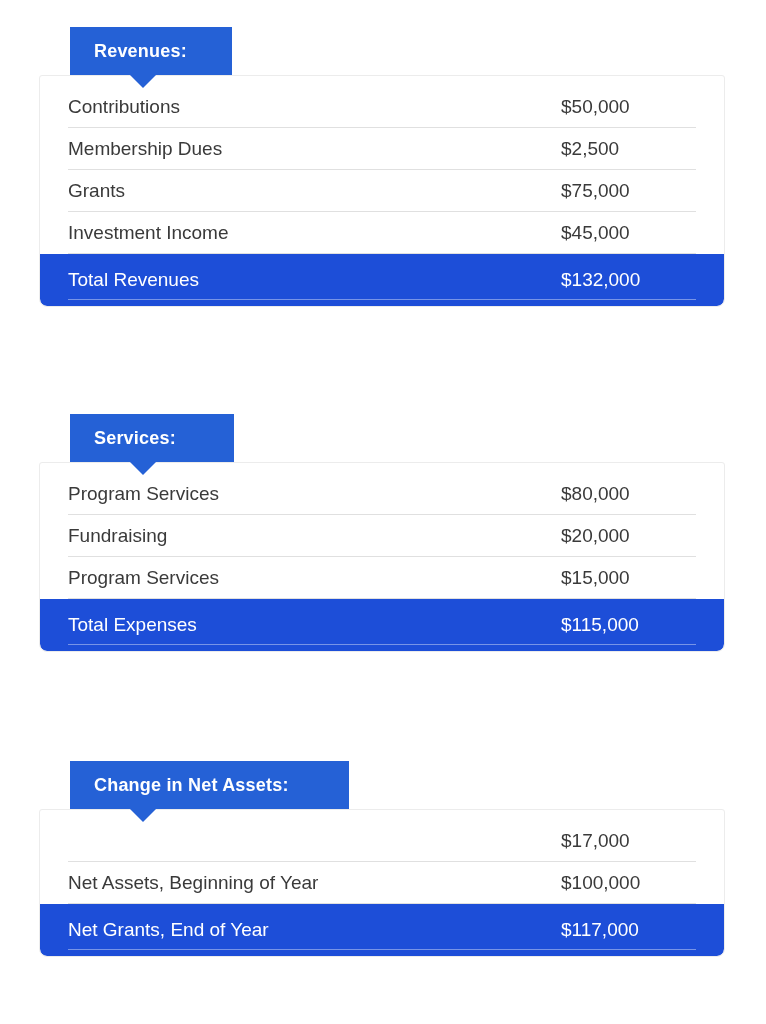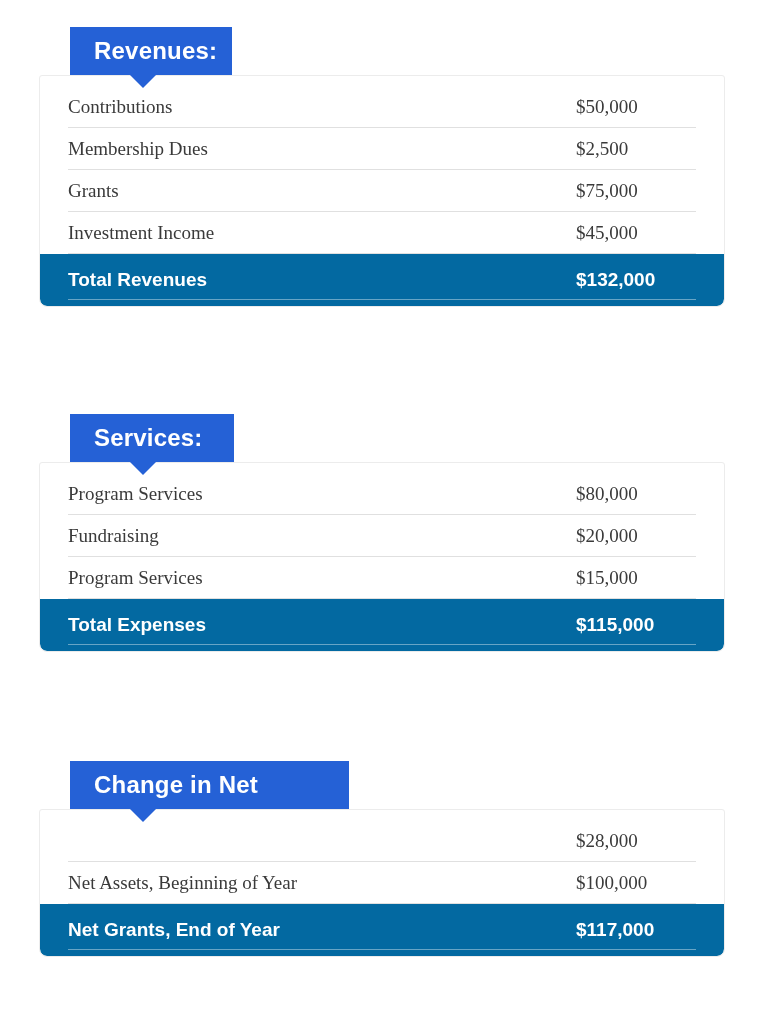--- a/index.html
+++ b/index.html
@@ -28,21 +28,21 @@
     position: relative;
     z-index: 2;
   }
   .tab {
     position: relative;
     display: inline-block;
     height: 48px;
     line-height: 48px;
     background: #2561d6;
     color: #ffffff;
-    font-size: 24px;
+    font-size: 18px;
     font-weight: bold;
     padding-left: 24px;
     box-sizing: border-box;
     vertical-align: top;
     letter-spacing: 0.2px;
   }
   .tab-0 { width: 162px; }
   .tab-1 { width: 164px; }
   .tab-2 { width: 279px; }
   .pointer {
@@ -69,46 +69,45 @@
   }
   .row {
     position: relative;
     height: 42px;
     line-height: 42px;
     padding: 0 28px;
     box-sizing: border-box;
     font-size: 19px;
     color: #3a3a3a;
     white-space: nowrap;
-    font-family: Liberation Serif, serif;
   }
   .row::after {
     content: "";
     position: absolute;
     left: 28px;
     right: 28px;
     bottom: 0;
     height: 1px;
     background: #e0e0e0;
   }
   .amount {
     position: absolute;
-    left: 536px;
+    left: 521px;
     top: 0;
   }
   .total {
     position: relative;
     height: 52px;
     line-height: 52px;
     padding: 0 28px;
     box-sizing: border-box;
-    background: #0369a1;
+    background: #1d4ed8;
     color: #ffffff;
     font-size: 19px;
-    font-weight: bold;
+    font-weight: normal;
     border-radius: 0 0 7px 7px;
     white-space: nowrap;
   }
   .total::after {
     content: "";
     position: absolute;
     left: 28px;
     right: 28px;
     bottom: 6px;
     height: 1px;
@@ -180,21 +179,21 @@
 
   <section class="sec m2">
     <div class="tab-row">
       <div class="tab tab-2">
         <span>Change in Net Assets:</span>
         <span class="pointer"></span>
       </div>
     </div>
     <div class="table">
       <div class="row">
-        <span class="amount">$28,000</span>
+        <span class="amount">$17,000</span>
       </div>
       <div class="row">
         <span>Net Assets, Beginning of Year</span>
         <span class="amount">$100,000</span>
       </div>
       <div class="total">
         <span>Net Grants, End of Year</span>
         <span class="amount">$117,000</span>
       </div>
     </div>

